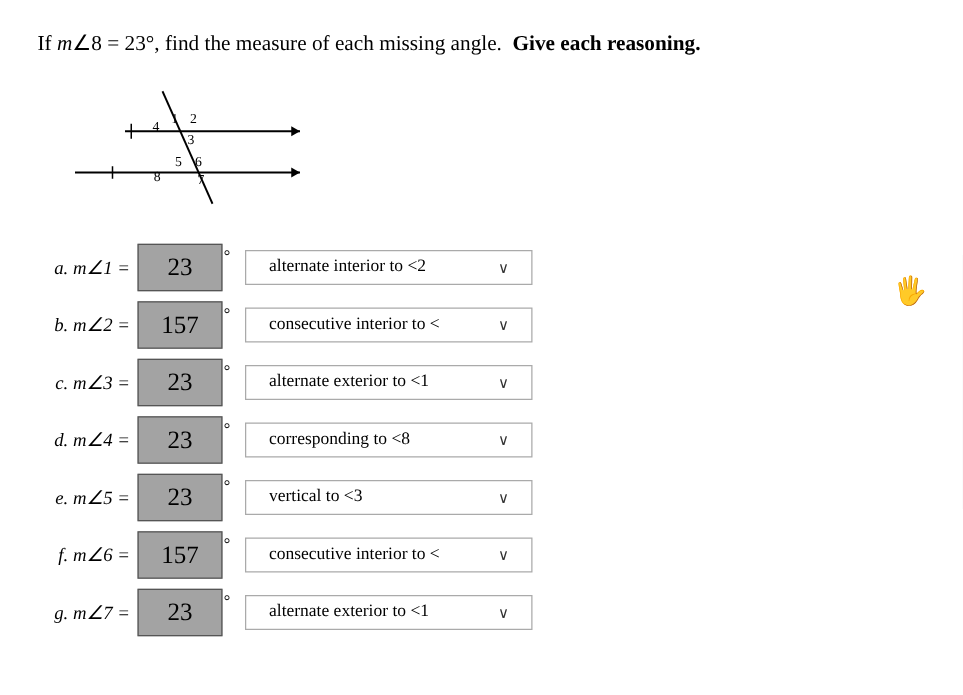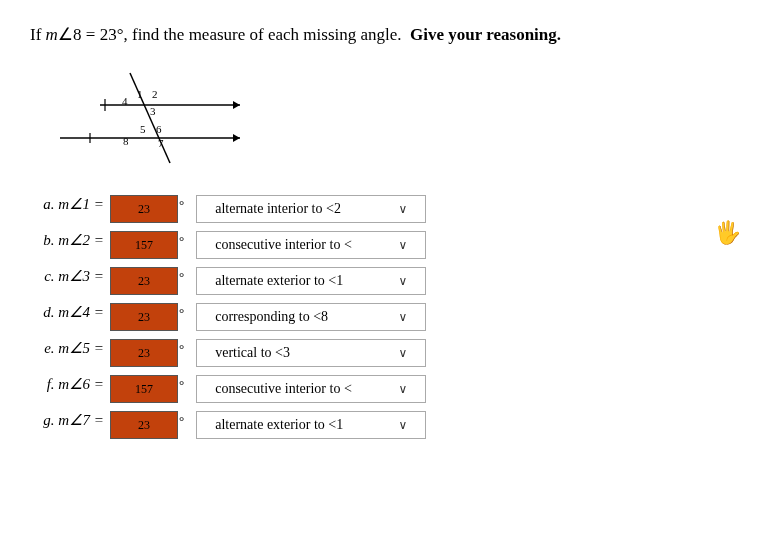--- a/index.html
+++ b/index.html
@@ -36,38 +36,39 @@
       display: block;
     }
     .rows-container {
       display: flex;
       flex-direction: column;
       gap: 8px;
       margin-top: 4px;
     }
     .answer-row {
       display: flex;
+      align-items: center;
       gap: 0;
     }
     .row-label {
       font-size: 15px;
       min-width: 80px;
       text-align: right;
       padding-right: 6px;
       font-style: italic;
     }
     .input-box {
       border: 1.5px solid #555;
       width: 68px;
-      height: 28px;
-      background: #c2410c;
+      height: 38px;
+      background: #a3a3a3;
       display: inline-flex;
       align-items: center;
       justify-content: center;
-      font-size: 12px;
+      font-size: 20px;
       font-family: 'Times New Roman', serif;
     }
     .degree-sym {
       font-size: 13px;
       margin-left: 1px;
       margin-right: 12px;
       align-self: flex-start;
       margin-top: 2px;
     }
     .reason-dropdown {
@@ -98,21 +99,21 @@
       top: 220px;
       font-size: 22px;
       color: #888;
     }
   </style>
 </head>
 <body>
 
 <div class="card">
   <div class="problem-title">
-    If <i>m</i>∠8 = 23°, find the measure of each missing angle. &nbsp;<b>Give your reasoning.</b>
+    If <i>m</i>∠8 = 23°, find the measure of each missing angle. &nbsp;<b>Give each reasoning.</b>
   </div>
 
   <div class="diagram-area">
     <svg class="diagram-svg" width="230" height="110" viewBox="0 0 230 110">
 
       <line x1="60" y1="42" x2="200" y2="42" stroke="#000" stroke-width="1.5"></line>
 
       <polygon points="200,42 193,38 193,46" fill="#000"></polygon>
 
       <line x1="90" y1="10" x2="130" y2="100" stroke="#000" stroke-width="1.5"></line>

